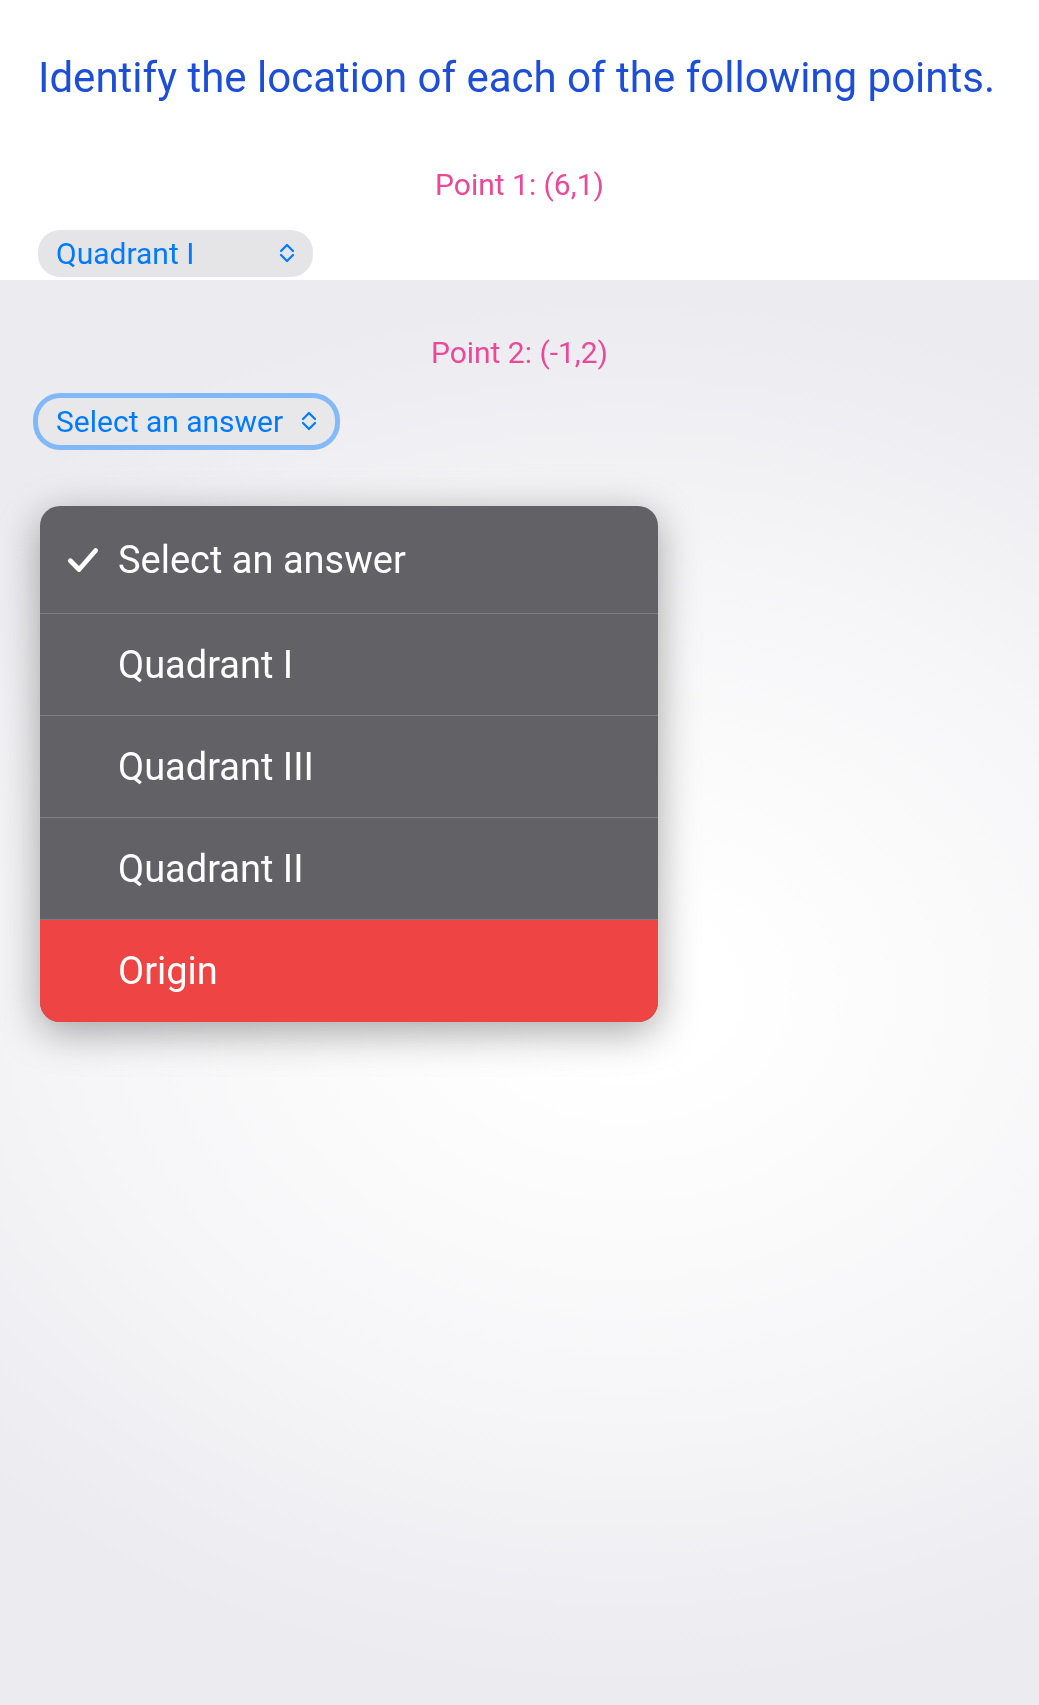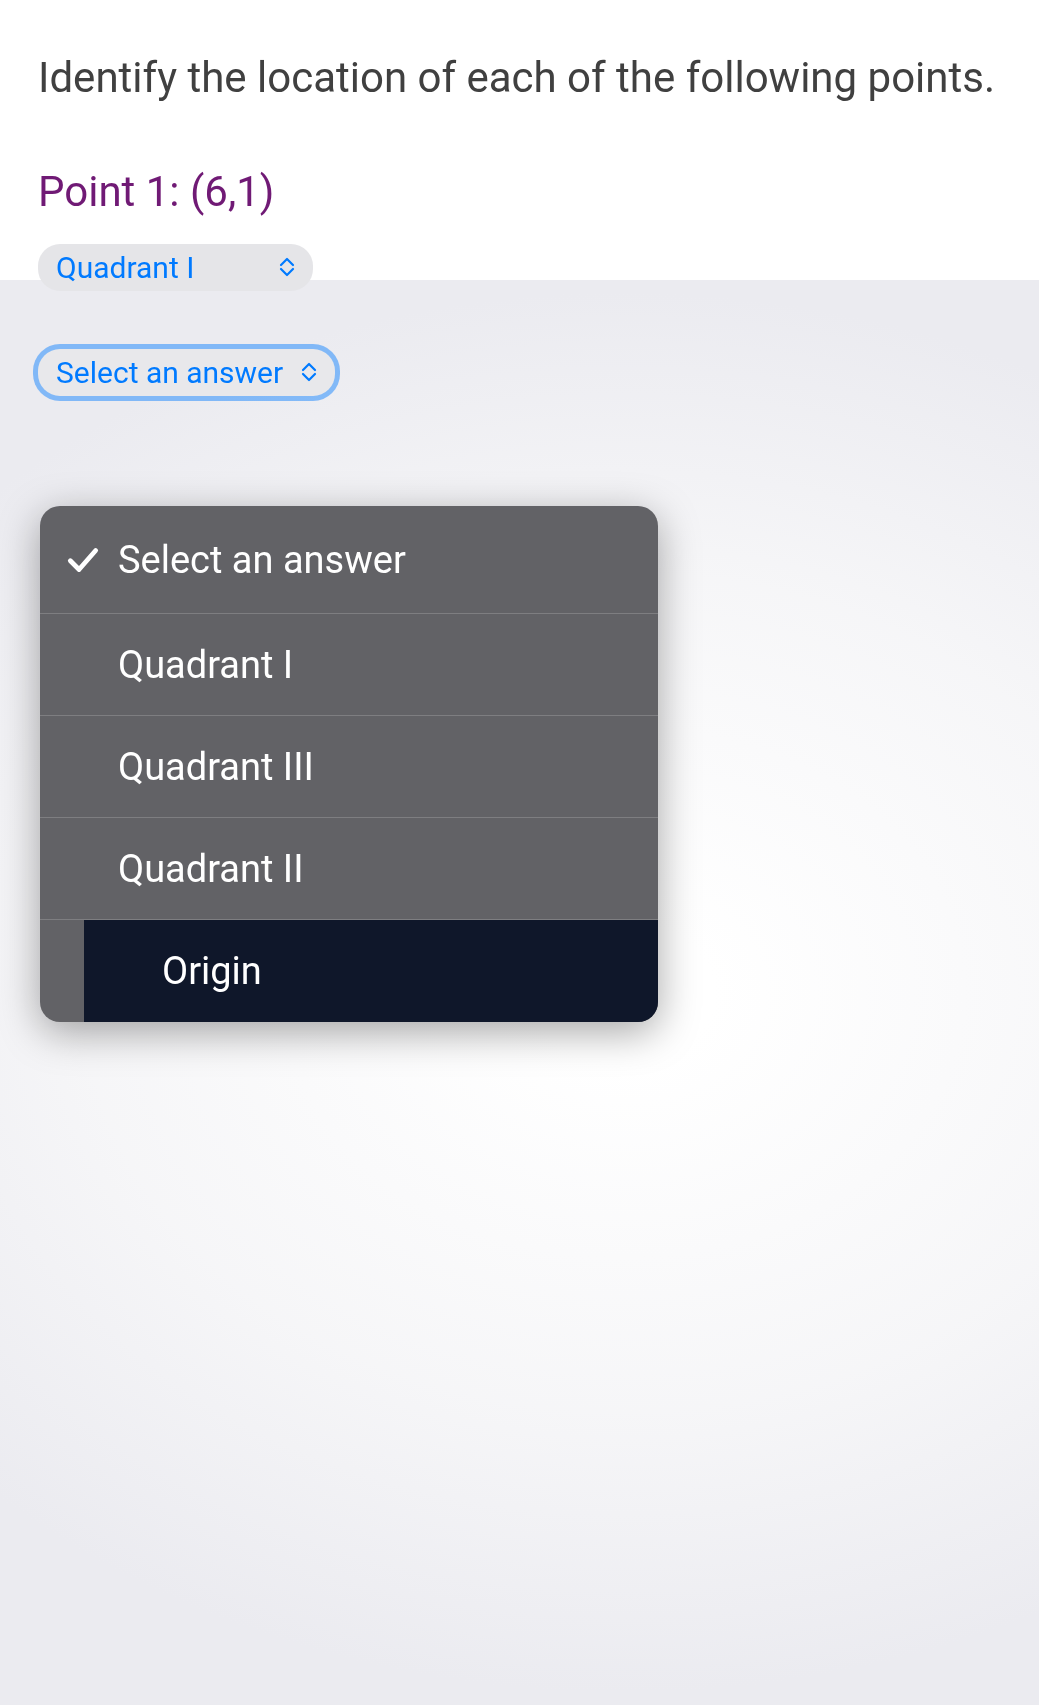--- a/index.html
+++ b/index.html
@@ -14,29 +14,30 @@
       height: 1705px;
       position: relative;
       overflow: hidden;
     }
     .content {
       padding: 50px 38px 0 38px;
     }
     .question-text {
       font-size: 42px;
       font-weight: 400;
-      color: #404040;
+      color: #1d4ed8;
       line-height: 1.35;
       margin-bottom: 60px;
     }
     .point-label {
-      font-size: 42px;
+      font-size: 30px;
       font-weight: 400;
-      color: #701a75;
+      color: #ec4899;
       margin-bottom: 28px;
+      text-align: center;
     }
     .point-block {
       margin-bottom: 58px;
     }
     .select-pill {
       display: inline-flex;
       align-items: center;
       justify-content: space-between;
       background: #e5e5e8;
       border-radius: 22px;
@@ -97,22 +98,21 @@
       font-size: 38px;
       font-weight: 400;
       border-bottom: 1px solid rgba(255,255,255,0.18);
       cursor: pointer;
     }
     .dropdown-option:first-child {
       height: 108px;
     }
     .dropdown-option:last-child {
       border-bottom: none;
-      background: #0f172a;
-      margin-left: 44px;
+      background: #ef4444;
     }
     .check-icon {
       width: 38px;
       height: 38px;
       margin-right: 16px;
       flex-shrink: 0;
     }
     .check-spacer {
       width: 54px;
       flex-shrink: 0;
@@ -135,20 +135,21 @@
             <path d="M2 8 L8 2 L14 8" stroke="#007aff" stroke-width="2.2" fill="none" stroke-linecap="round" stroke-linejoin="round"></path>
           </svg>
         <svg viewBox="0 0 16 10">
             <path d="M2 2 L8 8 L14 2" stroke="#007aff" stroke-width="2.2" fill="none" stroke-linecap="round" stroke-linejoin="round"></path>
           </svg>
       </span>
     </div>
   </div>
 
   <div class="point-block">
+    <div class="point-label">Point 2: (-1,2)</div>
     <div class="select-pill focused">
       <span class="select-pill-text">Select an answer</span>
       <span class="chevrons">
         <svg viewBox="0 0 16 10">
             <path d="M2 8 L8 2 L14 8" stroke="#007aff" stroke-width="2.2" fill="none" stroke-linecap="round" stroke-linejoin="round"></path>
           </svg>
         <svg viewBox="0 0 16 10">
             <path d="M2 2 L8 8 L14 2" stroke="#007aff" stroke-width="2.2" fill="none" stroke-linecap="round" stroke-linejoin="round"></path>
           </svg>
       </span>

